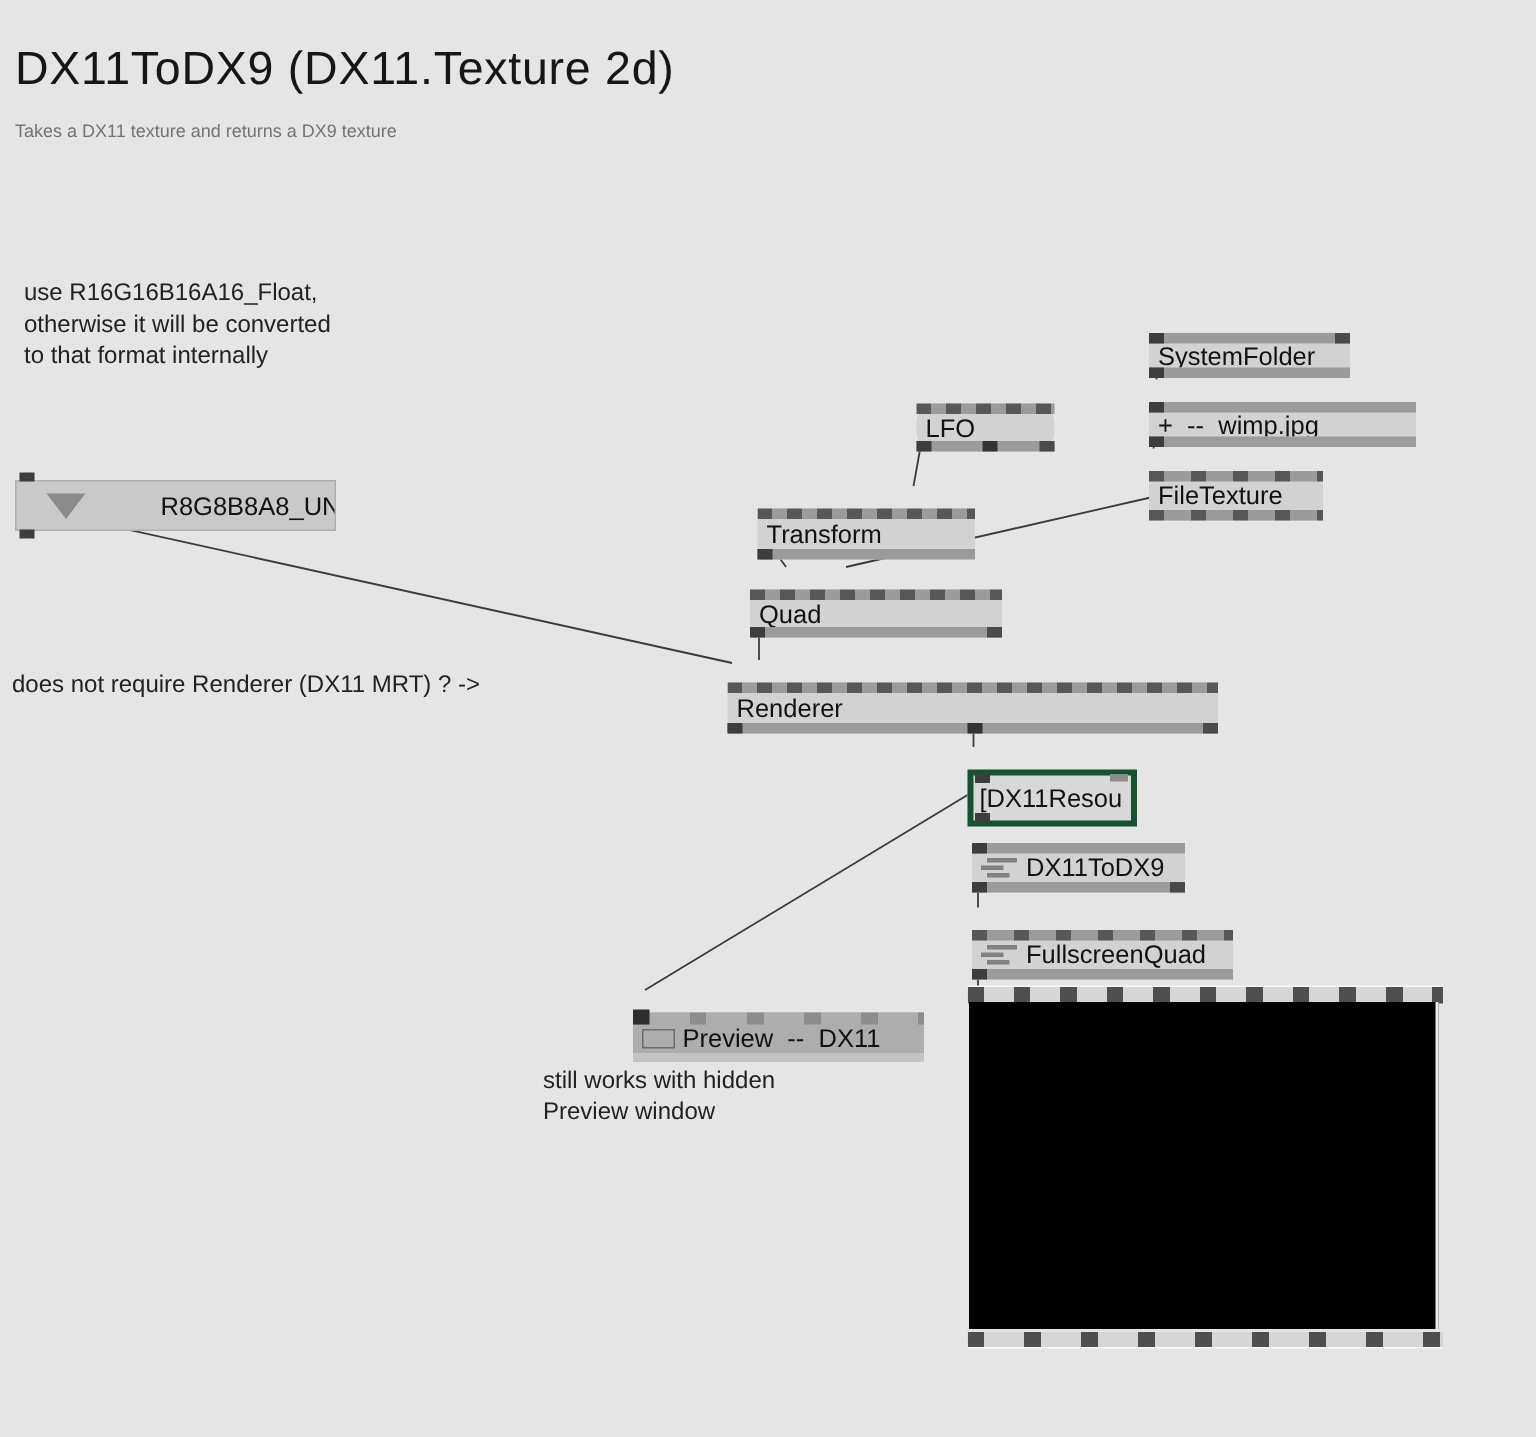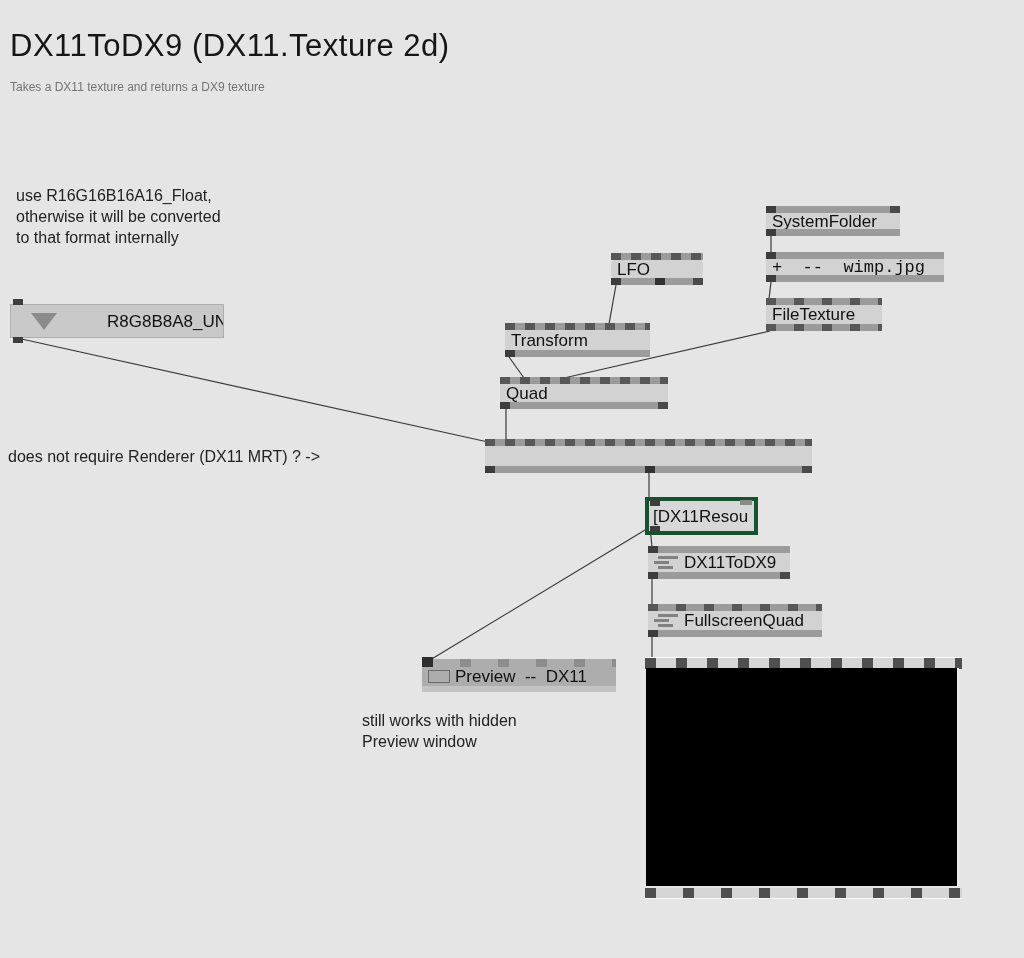--- a/index.html
+++ b/index.html
@@ -23,38 +23,38 @@
   }
   .c-format{left:16px;top:185px;}
   .c-mrt{left:8px;top:446px;}
   .c-preview{left:362px;top:710px;}
 
   
   svg.wires{position:absolute;left:0;top:0;z-index:1;}
   svg.wires line{stroke:#3a3a3a;stroke-width:1.2;}
 
   
-  .node{position:absolute;background:#d2d2d2;z-index:2;}
+  .node{position:absolute;background:#d2d2d2;z-index:2;margin-top:16px;}
   .node .body{
     position:absolute;left:0;right:0;top:7px;bottom:7px;
     display:flex;align-items:center;padding-left:6px;overflow:hidden;
   }
   .node .label{font-size:17px;line-height:1;white-space:pre;color:#111;}
   .strip{position:absolute;left:0;right:0;height:7px;background:#9b9b9b;}
   .strip.top{top:0;}
   .strip.bottom{bottom:0;}
   .pins-dense{background:repeating-linear-gradient(90deg,#575757 0 10px,#9b9b9b 10px 20px);}
   .pins-med{background:repeating-linear-gradient(90deg,#575757 0 10px,#9b9b9b 10px 28px);}
   .pl::before{content:"";position:absolute;left:0;top:0;width:10px;height:100%;background:#3d3d3d;}
   .pr::after{content:"";position:absolute;right:0;top:0;width:10px;height:100%;background:#4a4a4a;}
   .pin-mid{position:absolute;top:0;width:10px;height:100%;background:#333;}
 
   
   .n-systemfolder{left:766px;top:206px;width:134px;height:30px;}
-  .n-filename{left:766px;top:252px;width:178px;height:30px;font-family:Liberation Mono, monospace;}
+  .n-filename{left:766px;top:252px;width:178px;height:30px;}
   .n-filetexture{left:766px;top:298px;width:116px;height:33px;}
   .n-lfo{left:611px;top:253px;width:92px;height:32px;border-radius:13px;}
   .n-transform{left:505px;top:323px;width:145px;height:34px;}
   .n-quad{left:500px;top:377px;width:128px;height:32px;padding-left:40px;}
   .n-renderer{left:485px;top:439px;width:327px;height:34px;}
   .n-todx9{left:648px;top:546px;width:142px;height:33px;}
   .n-fsquad{left:648px;top:604px;width:174px;height:33px;}
 
   
   .n-format{
@@ -190,20 +190,23 @@
 <div class="node n-quad">
   <div class="strip top pins-dense"></div>
   <div class="body">
       <span class="label">Quad</span>
     </div>
   <div class="strip bottom pl pr"></div>
 </div>
 
 <div class="node n-renderer">
   <div class="strip top pins-dense"></div>
+  <div class="body">
+      <span class="label">Renderer</span>
+    </div>
   <div class="strip bottom pl pr">
       <div class="pin-mid" style="left:160px"></div>
     </div>
 </div>
 
 <div class="node n-format">
   <div class="pin-stub stub-top"></div>
   <div class="pin-stub stub-bottom"></div>
   <div class="body">
     <span class="enum-arrow"></span>

